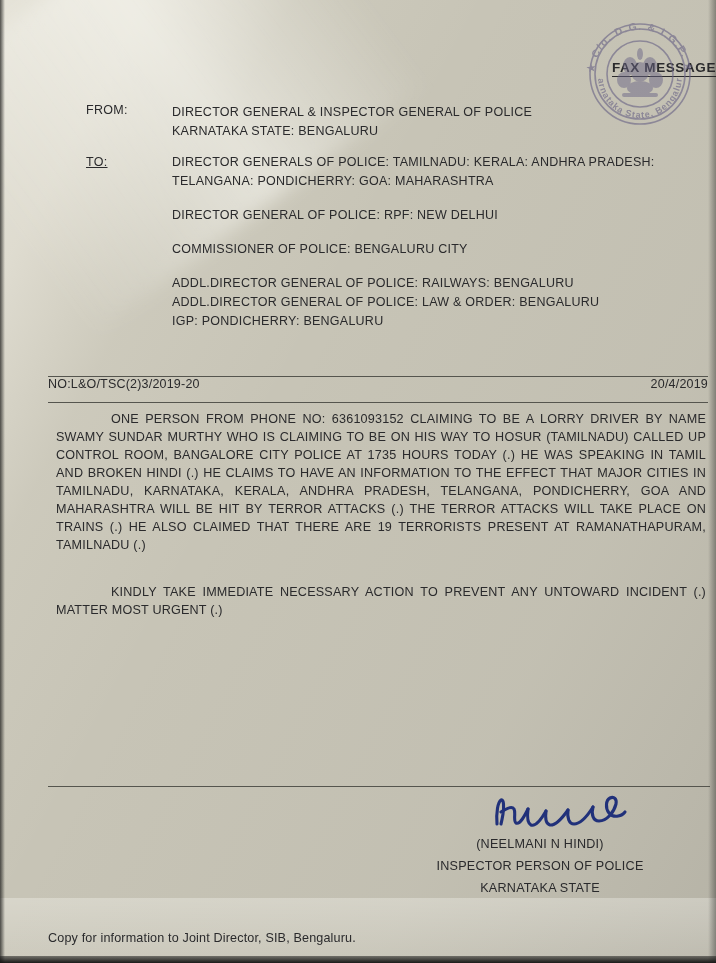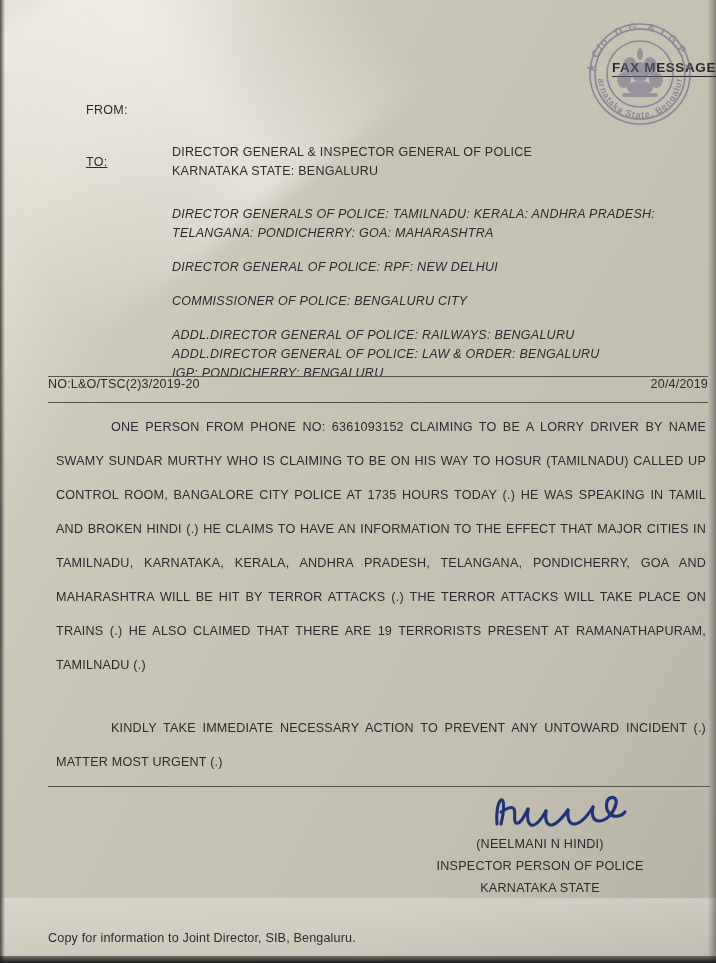--- a/index.html
+++ b/index.html
@@ -102,48 +102,47 @@
   .hdr-label {
     font-size: 12.5px;
     letter-spacing: 0.3px;
     left: 86px;
   }
   .hdr-block {
     left: 172px;
     font-size: 12.5px;
     letter-spacing: 0.25px;
     line-height: 19px;
-    margin-top: 40px;
   }
   .hdr-block div { white-space: nowrap; }
 
   #from-label { top: 103px; }
   #from-block { top: 103px; }
   #to-label   { top: 155px; text-decoration: underline; }
-  #to-block   { top: 165px; font-style: italic; }
+  #to-block   { top: 153px; }
   #to-block .grp { margin-bottom: 15px; }
   #to-block .grp:last-child { margin-bottom: 0; }
 
   
   #ref-row {
     top: 376px; left: 48px; width: 660px;
     border-top: 1.3px solid #55554e;
     border-bottom: 1.3px solid #55554e;
     height: 25px;
     display: flex;
     justify-content: space-between;
     font-size: 12.5px;
     letter-spacing: 0.2px;
   }
 
   
   #body-text {
     top: 410px; left: 56px; width: 650px;
     font-size: 12.6px;
-    line-height: 34px;
+    line-height: 18px;
     text-align: justify;
     text-justify: inter-word;
     letter-spacing: 0.2px;
   }
   #body-text p { margin: 0; }
   #body-text p.indent { text-indent: 55px; }
   #body-text p.gap { margin-top: 29px; }
 
   
   #sig-rule {

